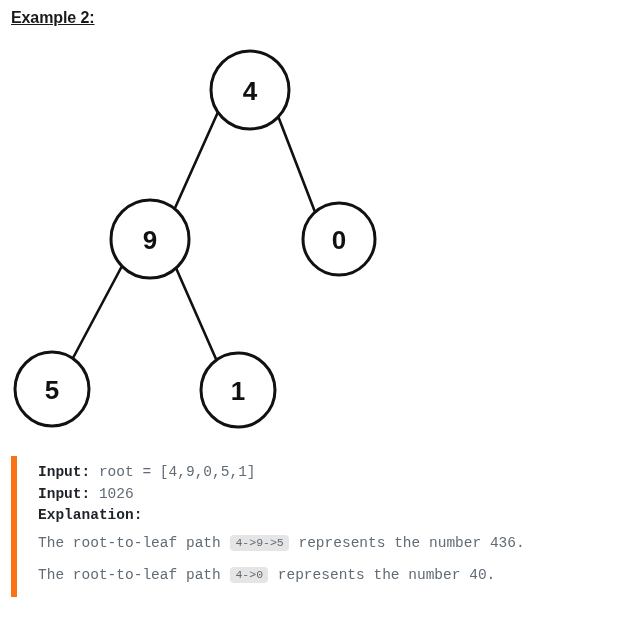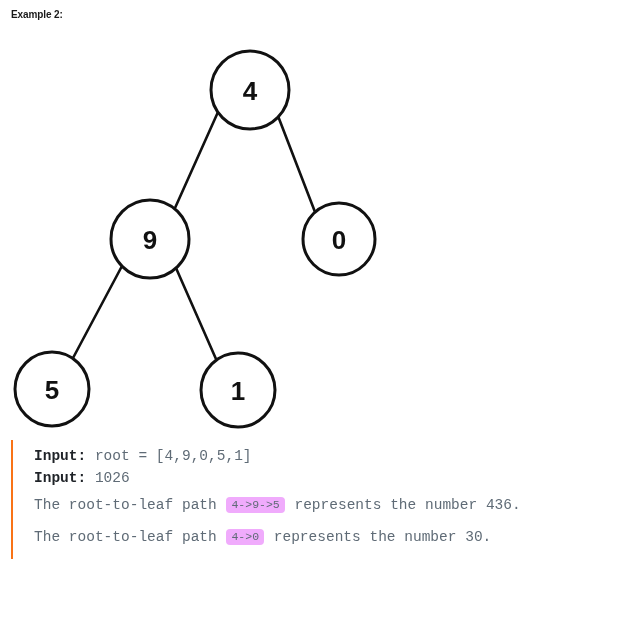--- a/index.html
+++ b/index.html
@@ -15,24 +15,25 @@
     font-family: "Liberation Sans", sans-serif;
     -webkit-font-smoothing: antialiased;
   }
 
   
   .example-title {
     position: absolute;
     left: 11px;
     top: 9px;
     font-family: "Liberation Sans", sans-serif;
-    font-size: 10px;
+    font-size: 16px;
     font-weight: bold;
     color: #1a1a1a;
     letter-spacing: -0.1px;
+    text-decoration: underline;
   }
 
   
   .tree-figure {
     position: absolute;
     left: 0;
     top: 34px;
     width: 633px;
     height: 400px;
   }
@@ -56,40 +57,40 @@
     stroke: #111111;
     stroke-width: 2.6;
     stroke-linecap: round;
     fill: none;
   }
 
   
   .code-block {
     position: absolute;
     left: 11px;
-    top: 440px;
+    top: 456px;
     width: 620px;
-    border-left: 2px solid #f97316;
+    border-left: 6px solid #f97316;
     padding: 6px 0 6px 21px;
     box-sizing: border-box;
   }
   .code-line {
     font-family: "Liberation Mono", monospace;
     font-size: 14.5px;
     line-height: 21.5px;
     color: #5f6b76;
     white-space: pre;
   }
   .code-line .lbl {
     font-weight: bold;
     color: #1f2328;
   }
   .inline-code {
     display: inline-block;
-    background: #f0abfc;
+    background: #e5e5e5;
     border-radius: 4px;
     padding: 1px 5px;
     margin: 8px 1px;
     font-family: "Liberation Mono", monospace;
     font-size: 11.5px;
     line-height: 14px;
     color: #5f6b76;
     vertical-align: 1px;
   }
 </style>
@@ -135,20 +136,21 @@
 
   </svg>
 </div>
 
 <div class="code-block">
 
   <div class="code-line"><span class="lbl">Input:</span><span> root = [4,9,0,5,1]</span></div>
 
   <div class="code-line"><span class="lbl">Input:</span><span> 1026</span></div>
 
+  <div class="code-line"><span class="lbl">Explanation:</span></div>
 
   <div class="code-line"><span>The root-to-leaf path </span><span class="inline-code">4-&gt;9-&gt;5</span><span> represents the number 436.</span></div>
 
 
-  <div class="code-line"><span>The root-to-leaf path </span><span class="inline-code">4-&gt;0</span><span> represents the number 30.</span></div>
+  <div class="code-line"><span>The root-to-leaf path </span><span class="inline-code">4-&gt;0</span><span> represents the number 40.</span></div>
 
 
 </div>
 
 </body></html>

